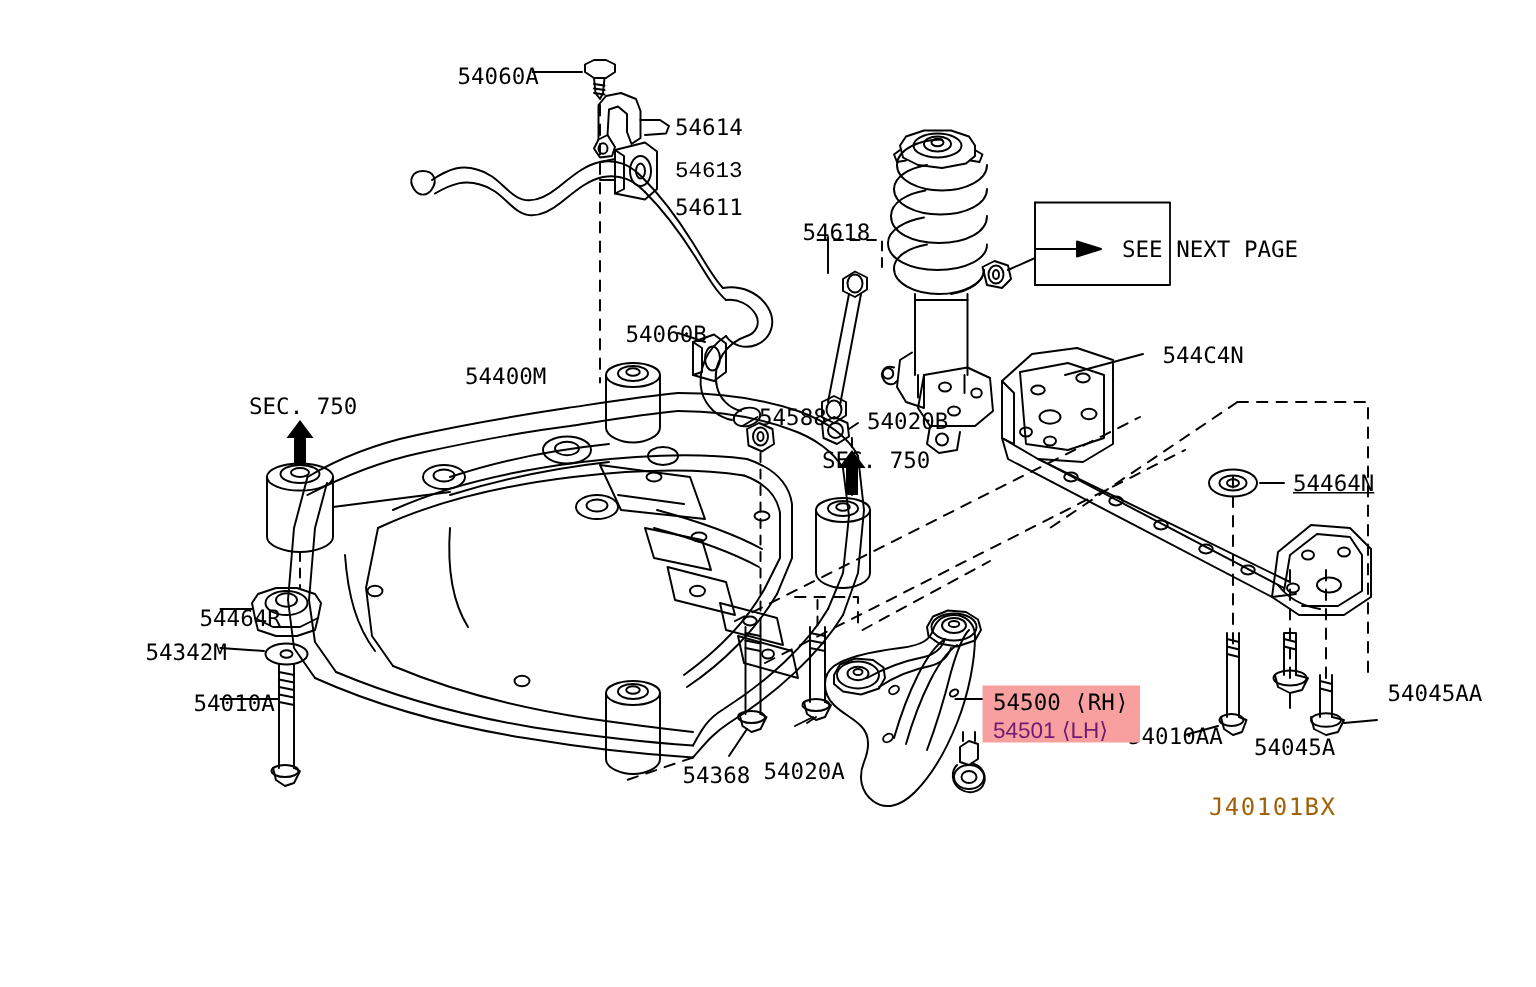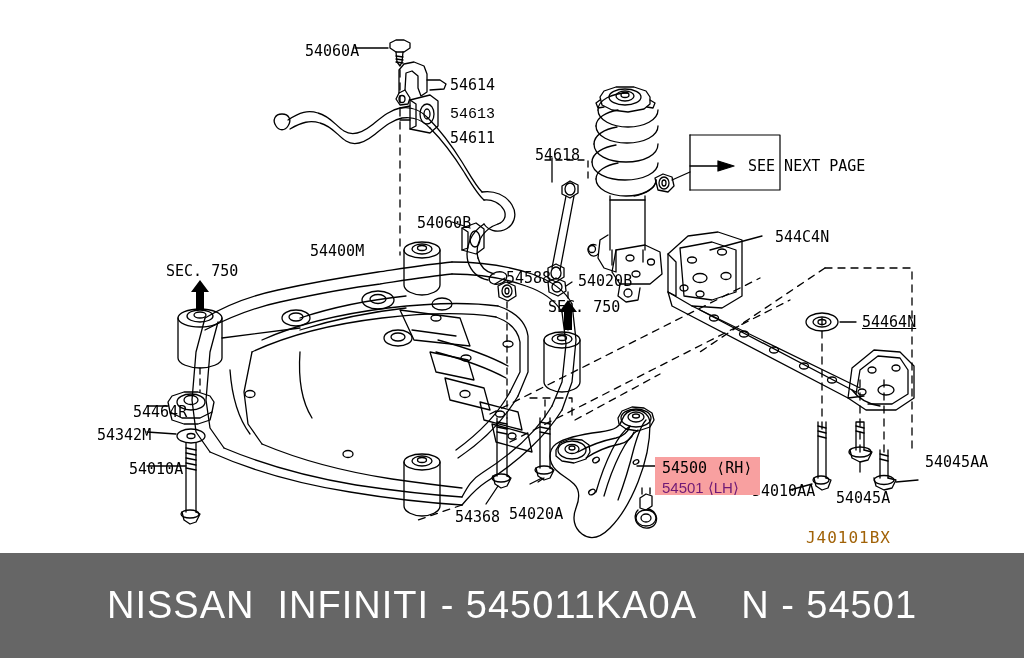--- a/index.html
+++ b/index.html
@@ -382,17 +382,14 @@
   <div class="lbl" style="left:166px;top:264px;">SEC. 750</div>
   <div class="lbl" style="left:548px;top:300px;">SEC. 750</div>
   <div class="lbl" style="left:748px;top:159px;">SEE NEXT PAGE</div>
 
   <div class="hl-box" style="left:655px;top:457px;width:105px;height:38px;"></div>
   <div class="lbl" style="left:662px;top:461px;">54500 ⟨RH⟩</div>
   <div class="hl-red" style="left:662px;top:480px;">54501 ⟨LH⟩</div>
 
   <div id="diagcode">J40101BX</div>
 
-  <div id="footer">
-    <div id="footer-text">NISSAN  INFINITI - 545011KA0A    N - 54501</div>
-  </div>
 
 </div>
 
 </body></html>

